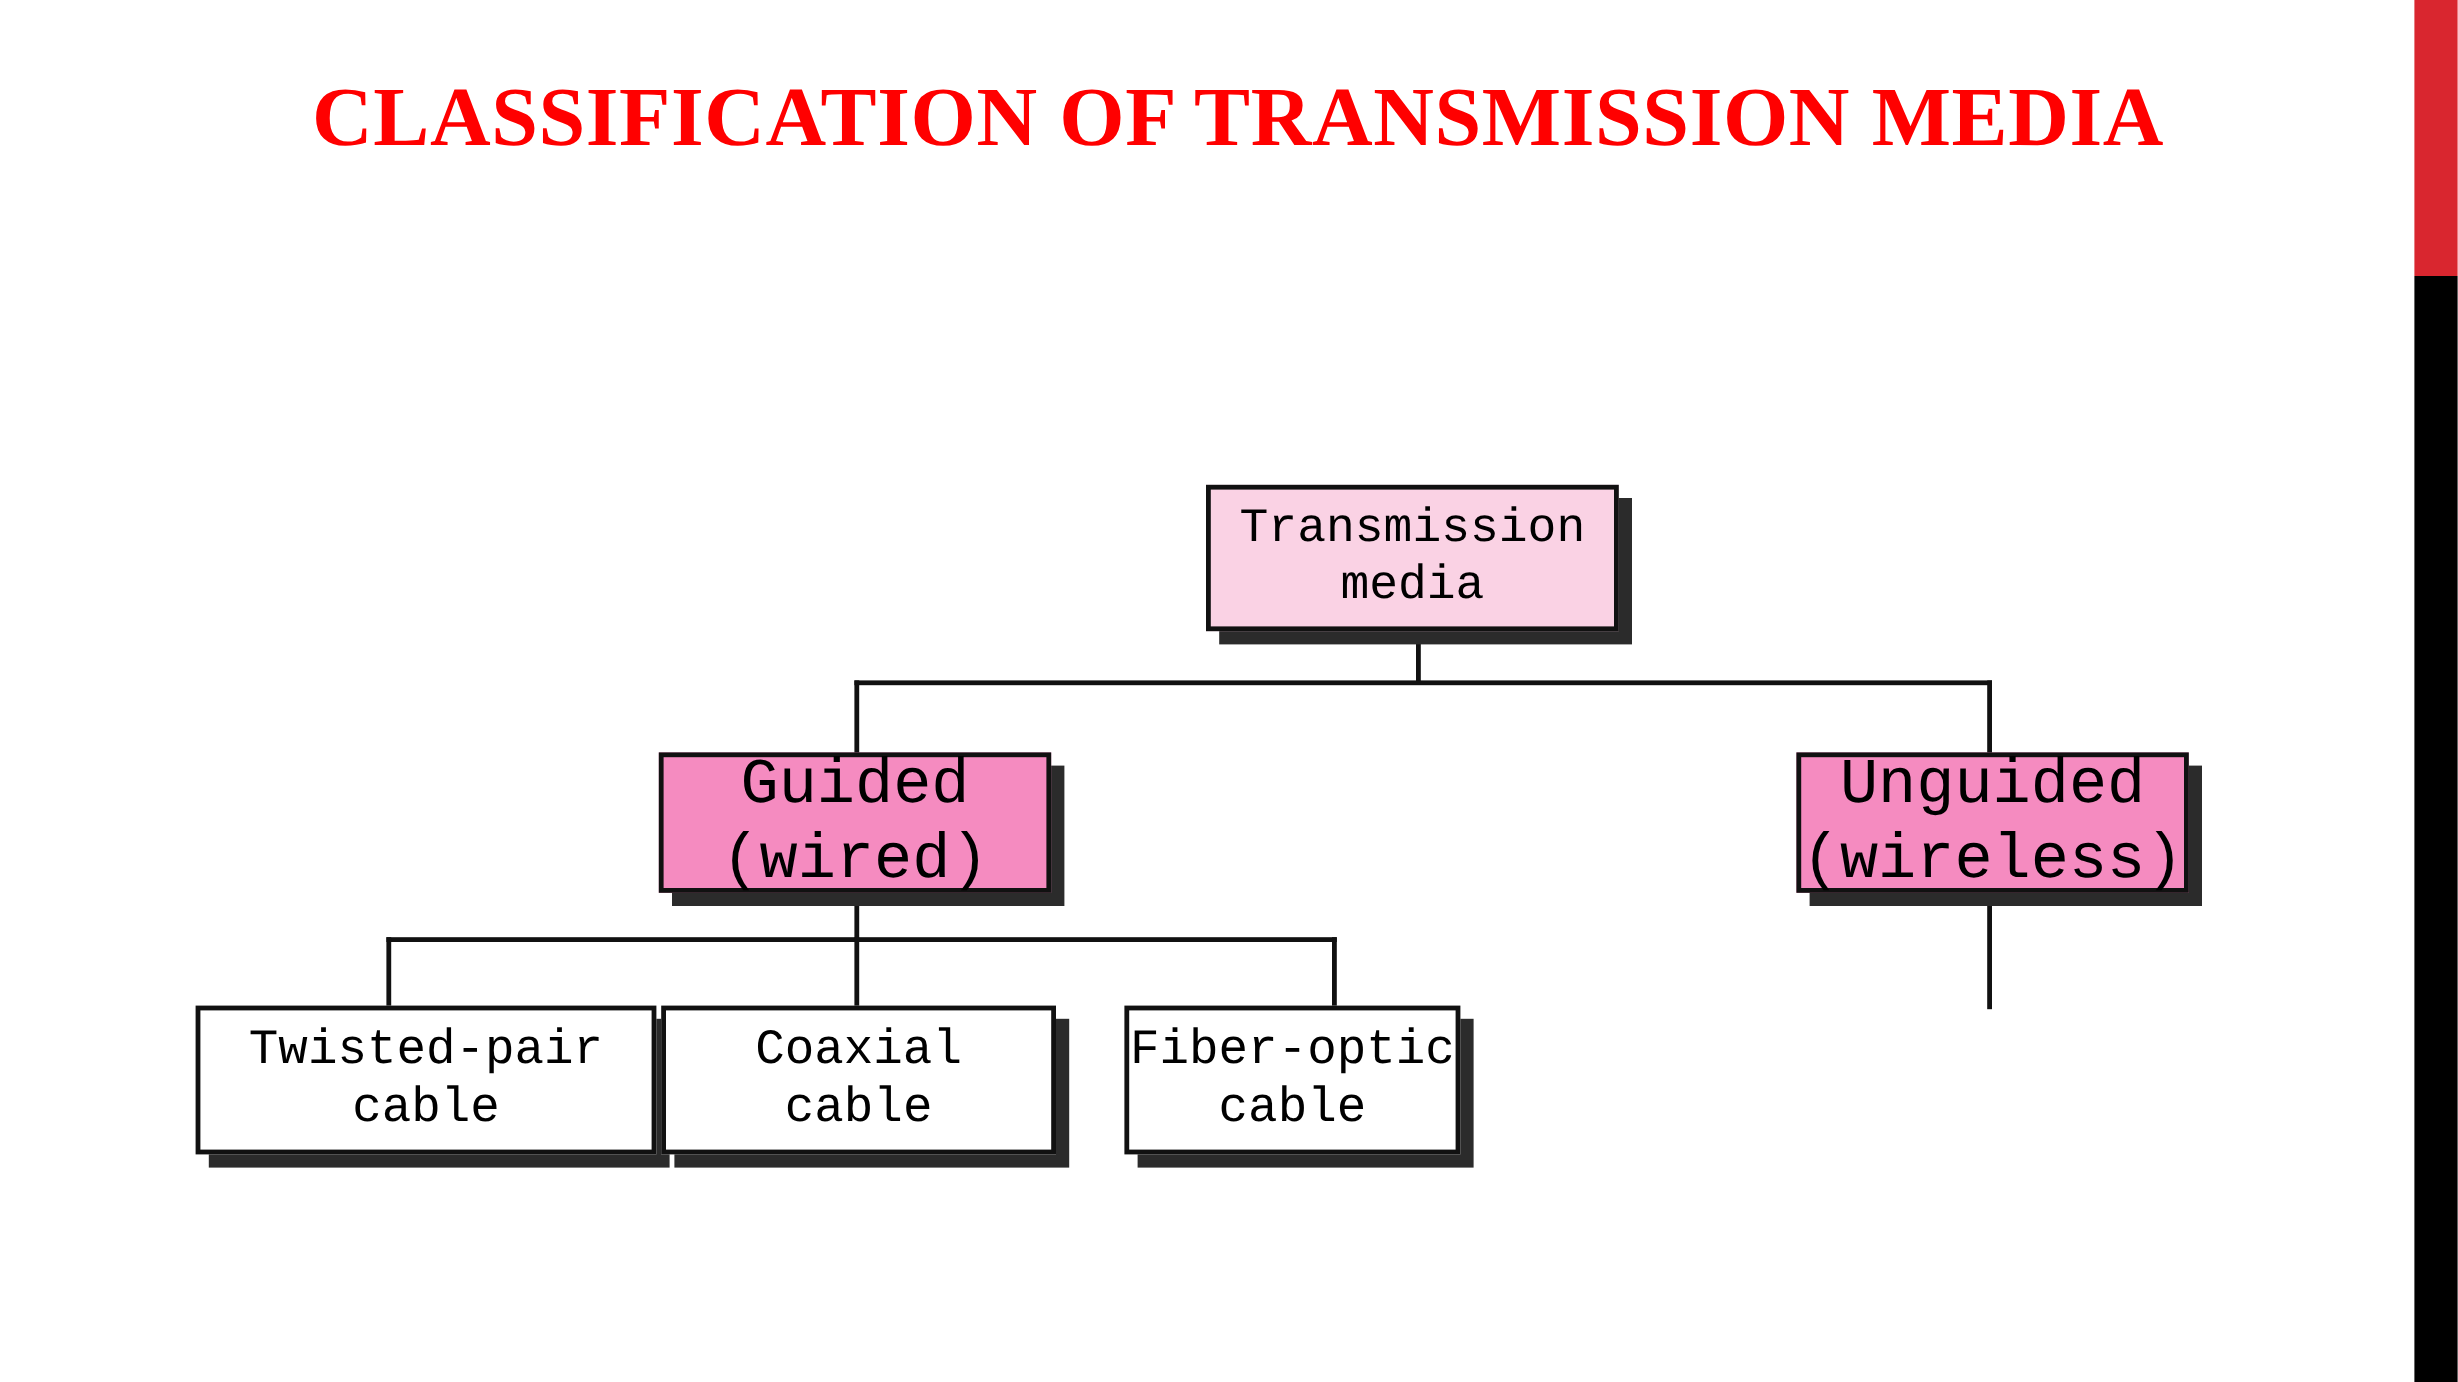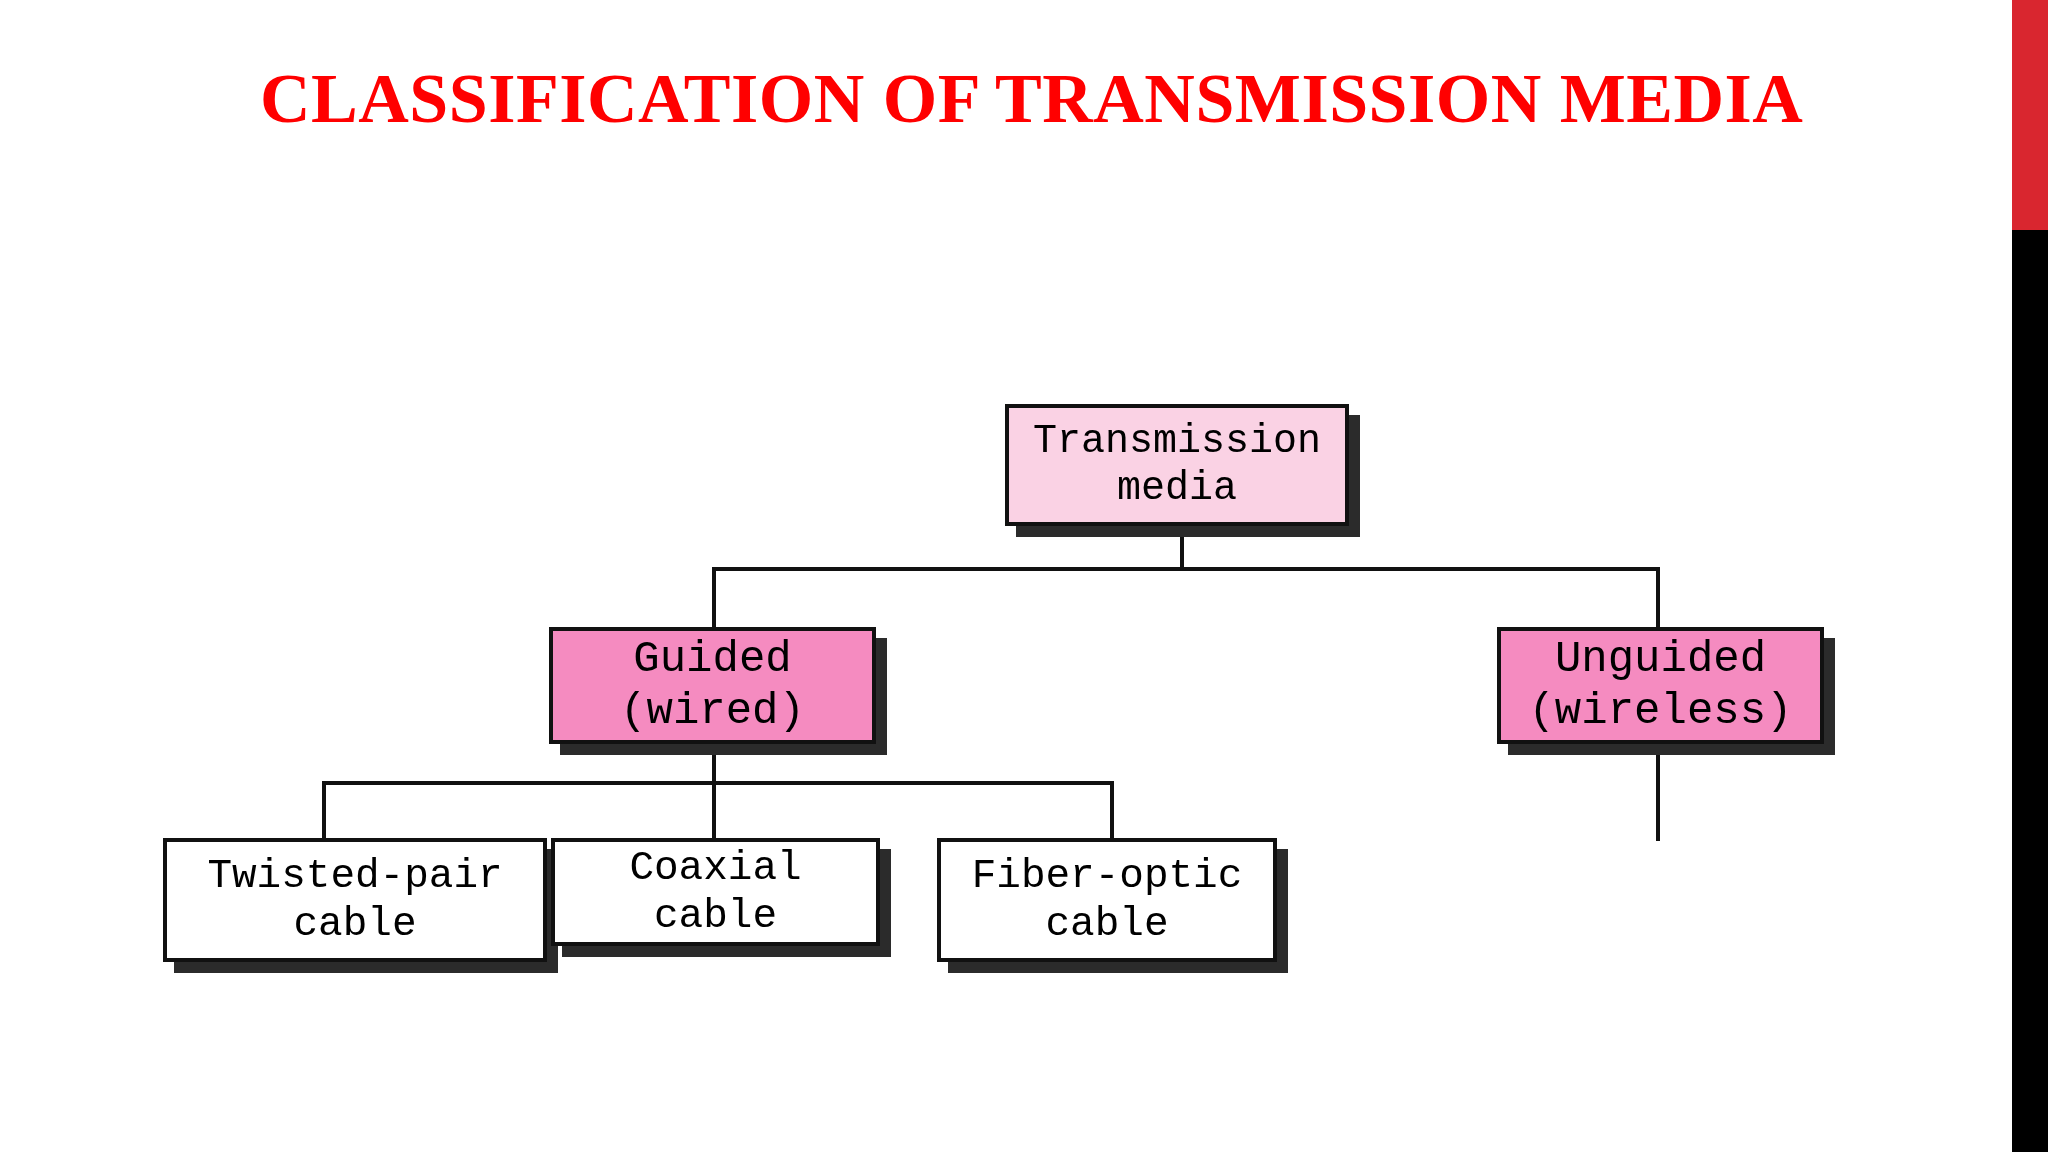--- a/index.html
+++ b/index.html
@@ -74,21 +74,21 @@
     color: #000000;
     z-index: 5;
   }
   .node .node-label {
     display: block;
     width: 100%;
     white-space: pre-line;
     line-height: 1.18;
   }
   .node.lvl0 { background: #FAD2E4; font-size: 40px; }
-  .node.lvl1 { background: #F58BC0; font-size: 44px; }
+  .node.lvl1 { background: #F58BC0; font-size: 53px; }
   .node.lvl2 { background: #ffffff; font-size: 41px; }
 
   
   .line {
     position: absolute;
     background: #111111;
     z-index: 1;
   }
   .line.v { width: 4px; }
   .line.h { height: 4px; }
@@ -131,24 +131,24 @@
   <div class="node lvl1" style="left:1497px; top:627px; width:327px; height:117px;">
     <span class="node-label">Unguided
 (wireless)</span>
   </div>
 
   <div class="node lvl2" style="left:163px; top:838px; width:384px; height:124px;">
     <span class="node-label">Twisted-pair
 cable</span>
   </div>
 
-  <div class="node lvl2" style="left:551px; top:838px; width:329px; height:108px;">
+  <div class="node lvl2" style="left:551px; top:838px; width:329px; height:124px;">
     <span class="node-label">Coaxial
 cable</span>
   </div>
 
-  <div class="node lvl2" style="left:937px; top:838px; width:340px; height:124px;">
+  <div class="node lvl2" style="left:937px; top:838px; width:280px; height:124px;">
     <span class="node-label">Fiber-optic
 cable</span>
   </div>
 
 
 </div>
 
 </body></html>

